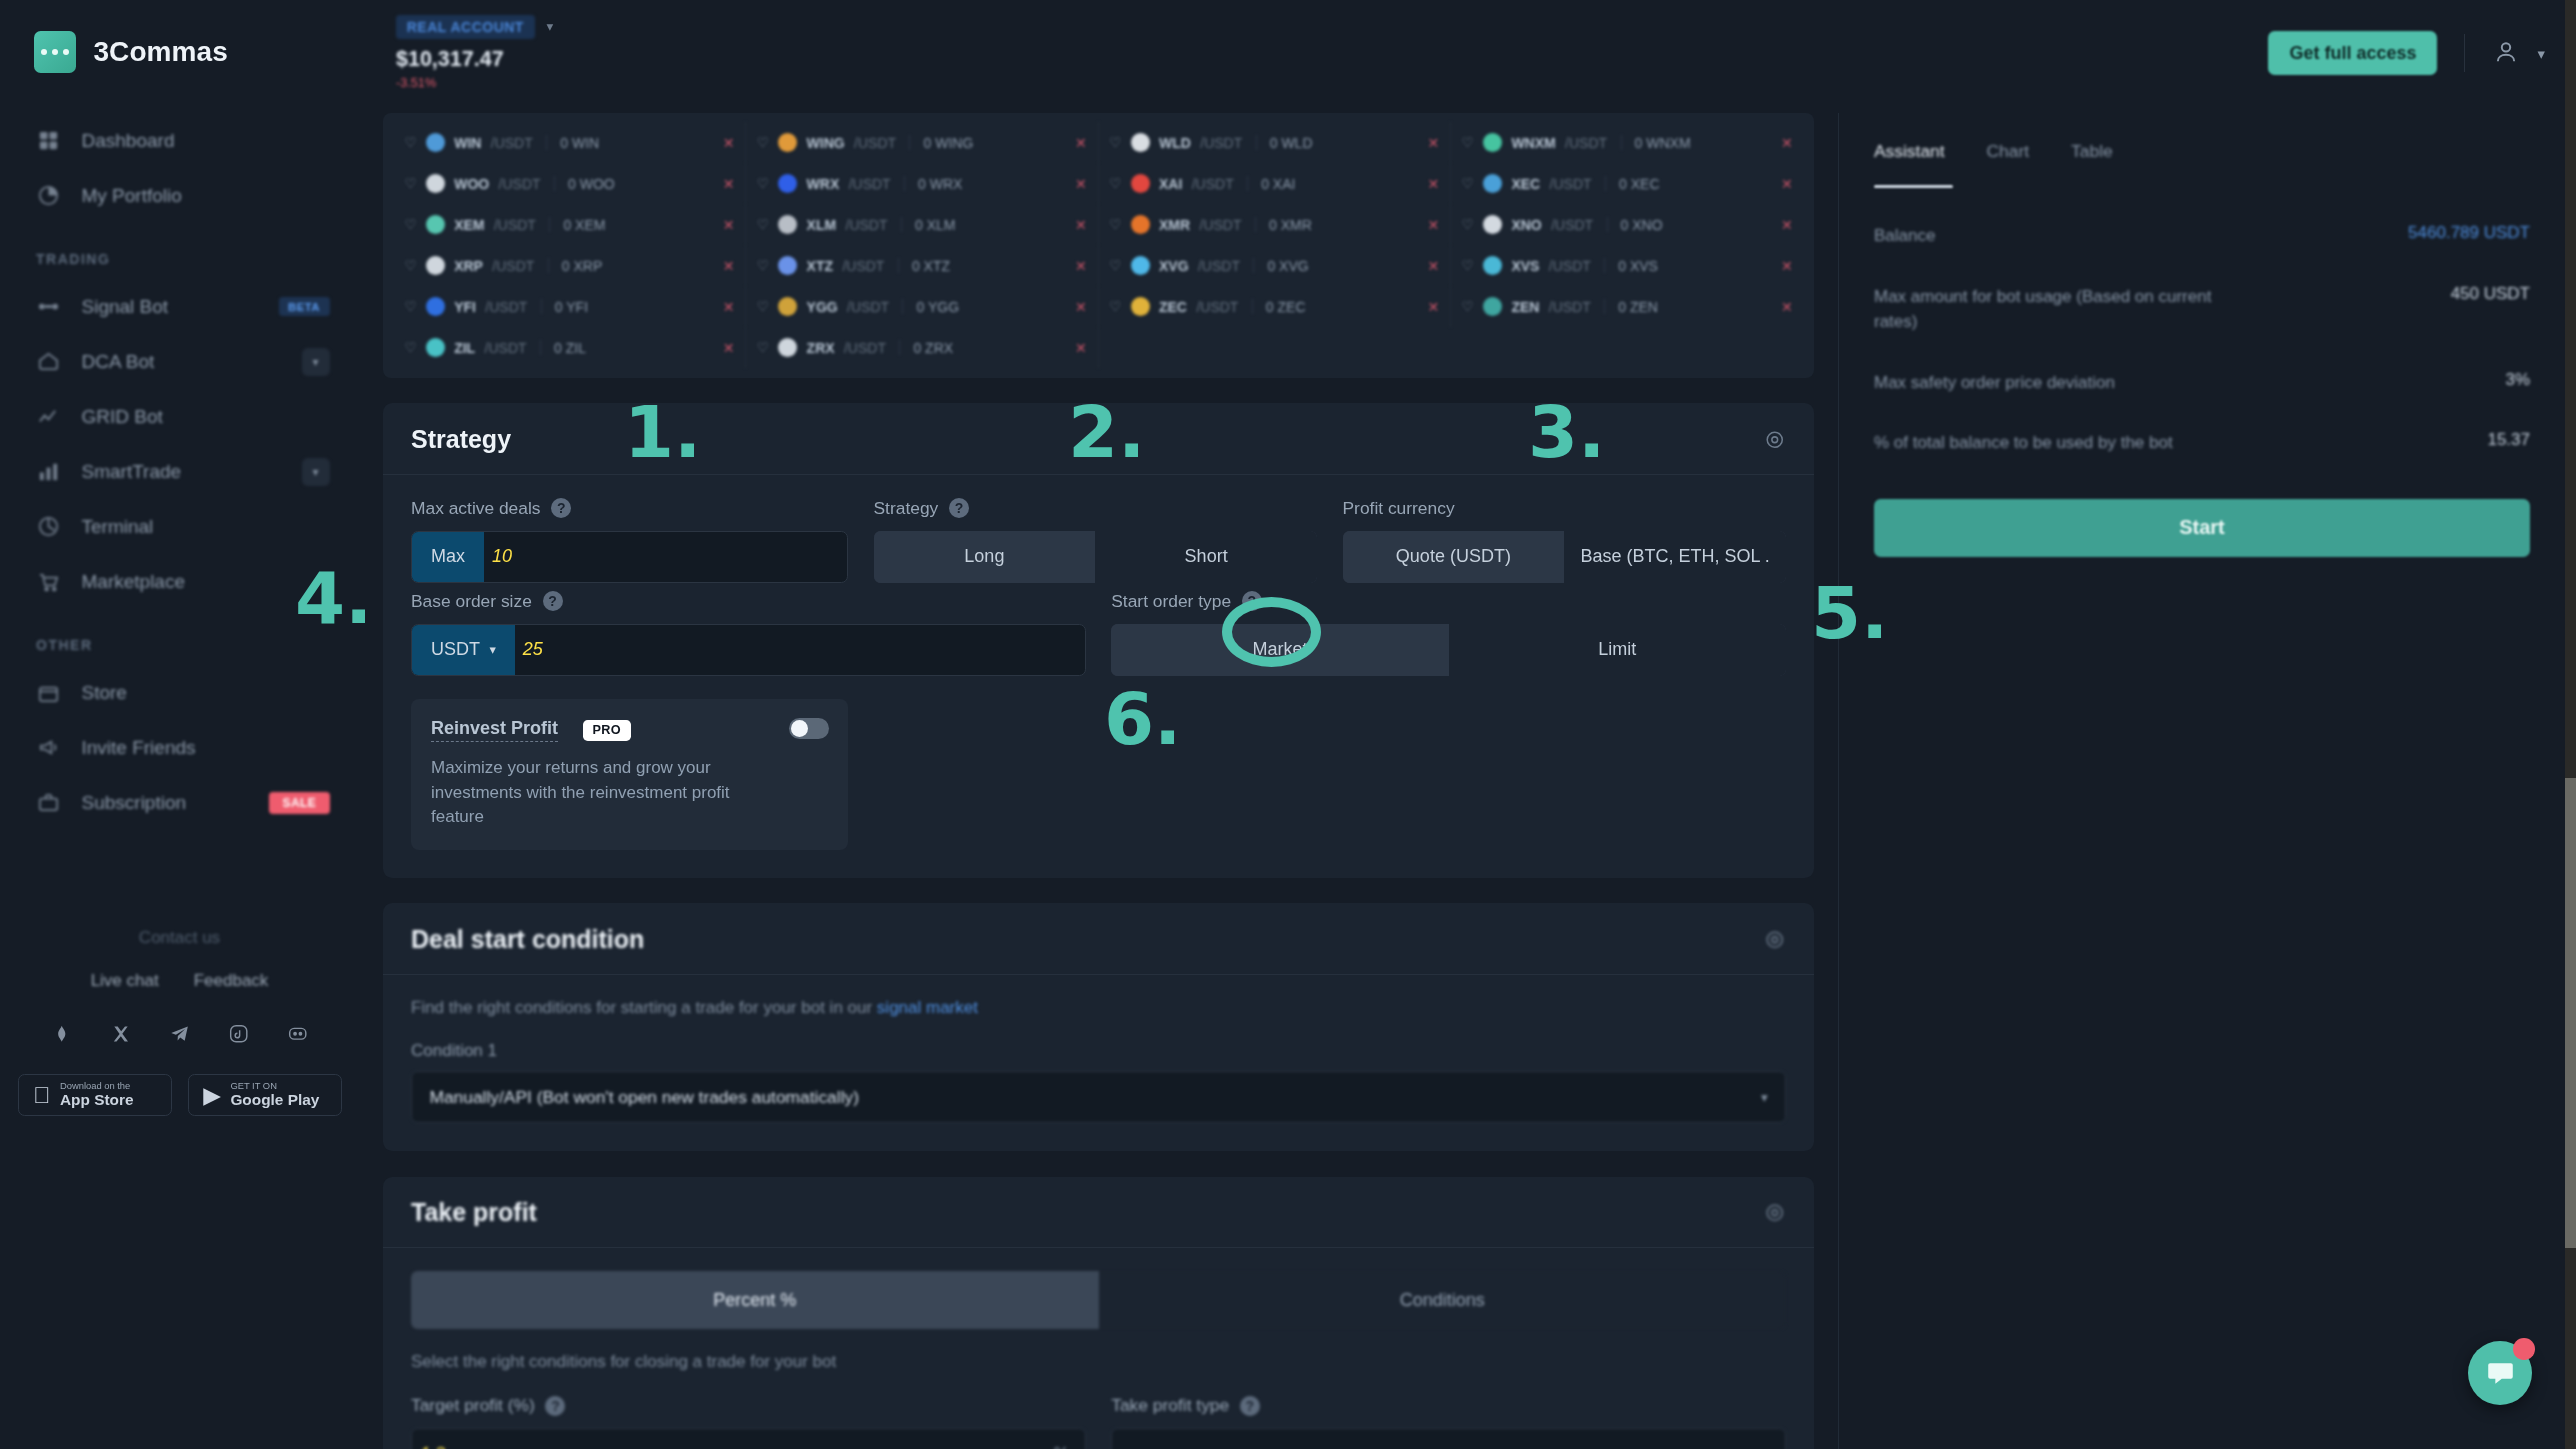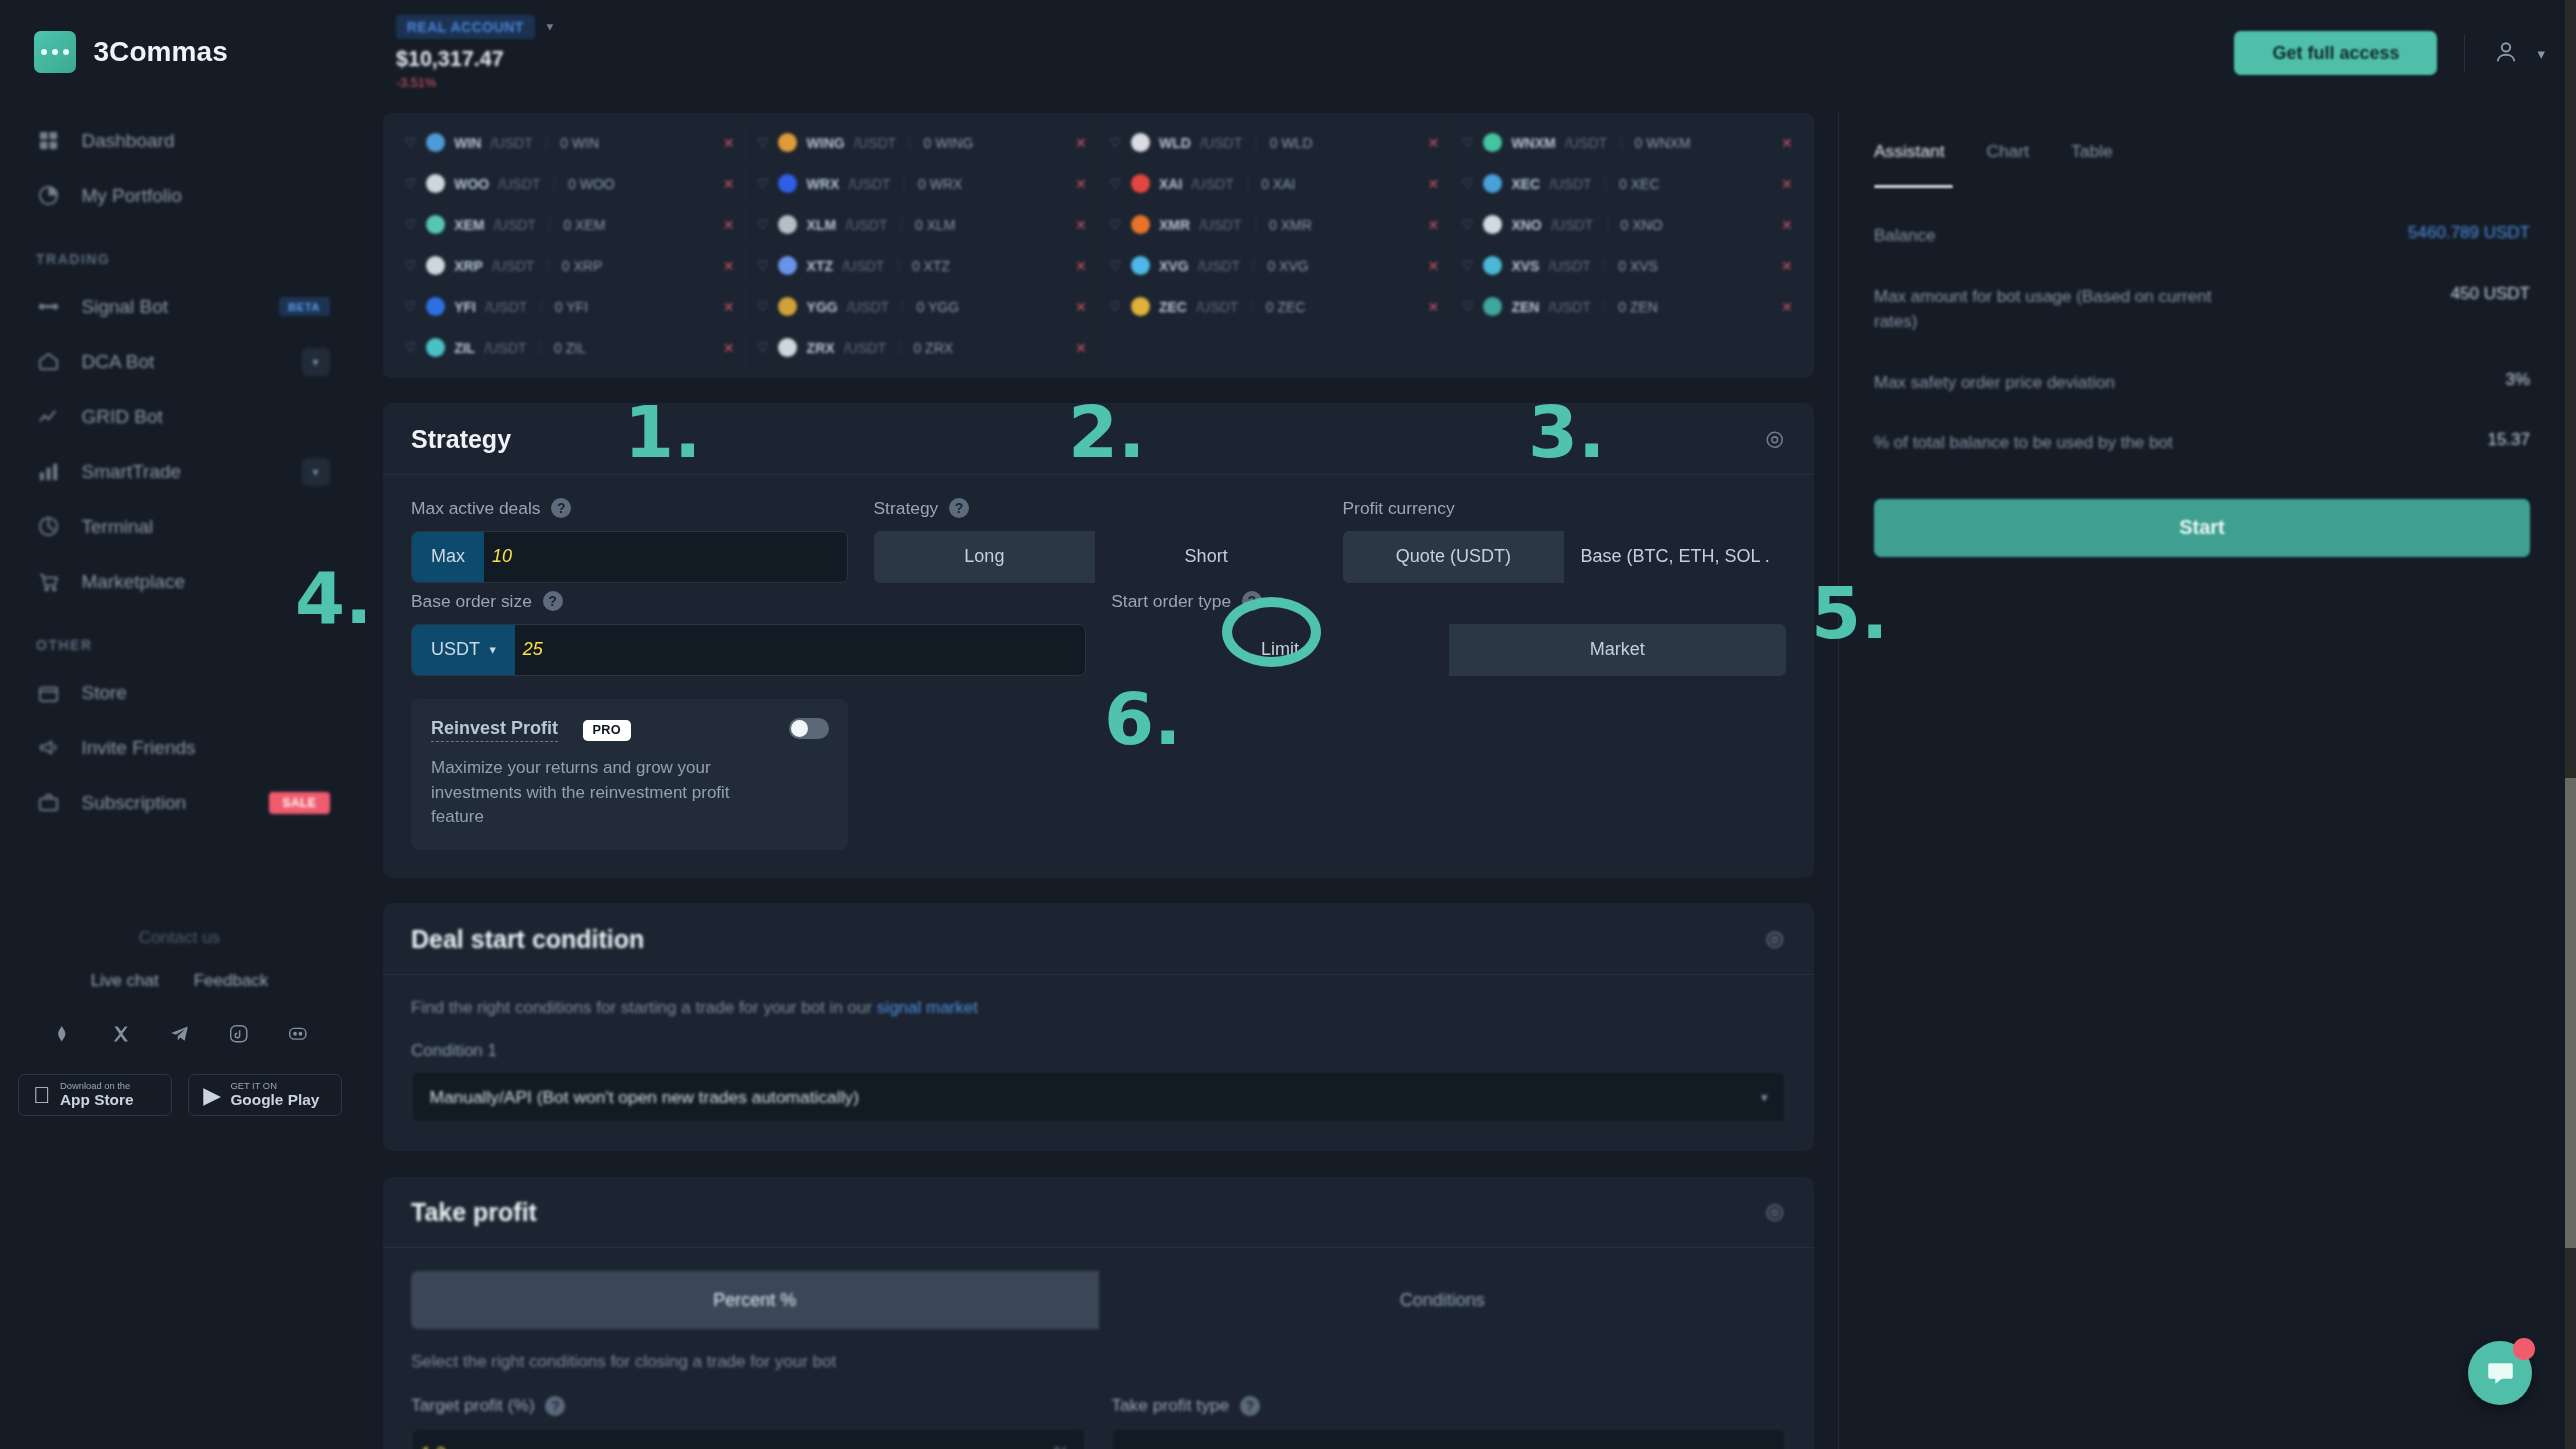--- a/index.html
+++ b/index.html
@@ -81,21 +81,21 @@
     padding: 4px 10.7px; border-radius: 4px; letter-spacing: 0.5px;
     filter: blur(1.5px);
   }
   .acct-caret { color: #6e7b8b; font-size: 13.4px; }
   .acct-amount { font-size: 21.5px; color: #e4ebf3; font-weight: 600; margin-top: 8px; filter: blur(1.6px); }
   .acct-delta { font-size: 12.7px; color: #e2596b; margin-top: 4.7px; filter: blur(1.6px); }
 
   .top-right { position: absolute; right: 31px; top: 31px; display: flex; align-items: center; gap: 0; }
   .cta {
     background: #4fbfaa; color: #0e2a27; font-weight: 700; font-size: 18px;
-    padding: 0 38px; height: 44px; border-radius: 6.7px; border: 0;
+    padding: 0 21px; height: 44px; border-radius: 6.7px; border: 0;
     display: flex; align-items: center; justify-content: center; cursor: pointer;
     filter: blur(0.9px);
   }
   .top-sep { width: 0.7px; height: 38px; background: #28313d; margin: 0 27px; }
   .user-chip { display: flex; align-items: center; gap: 17.4px; color: #8b98a8; }
 
   
   .main {
     position: absolute; left: 359px; top: 113px; width: 1479px; height: 1336px;
     overflow: hidden; background: #151c26;
@@ -722,22 +722,22 @@
               <div class="input-val">25</div>
             </div>
           </div>
 
           <div class="fld">
             <div class="flabel">
               <span>Start order type</span>
               <span class="qmark">?</span>
             </div>
             <div class="seg">
+              <div class="seg-opt ghost">Market</div>
               <div class="seg-opt inactive">Limit</div>
-              <div class="seg-opt ghost">Market</div>
             </div>
           </div>
         </div>
 
         <div class="promo">
           <div class="promo-top">
             <span class="promo-title">Reinvest Profit</span>
             <span class="pro-tag">PRO</span>
           </div>
           <div class="promo-text">Maximize your returns and grow your investments with the reinvestment profit feature</div>

